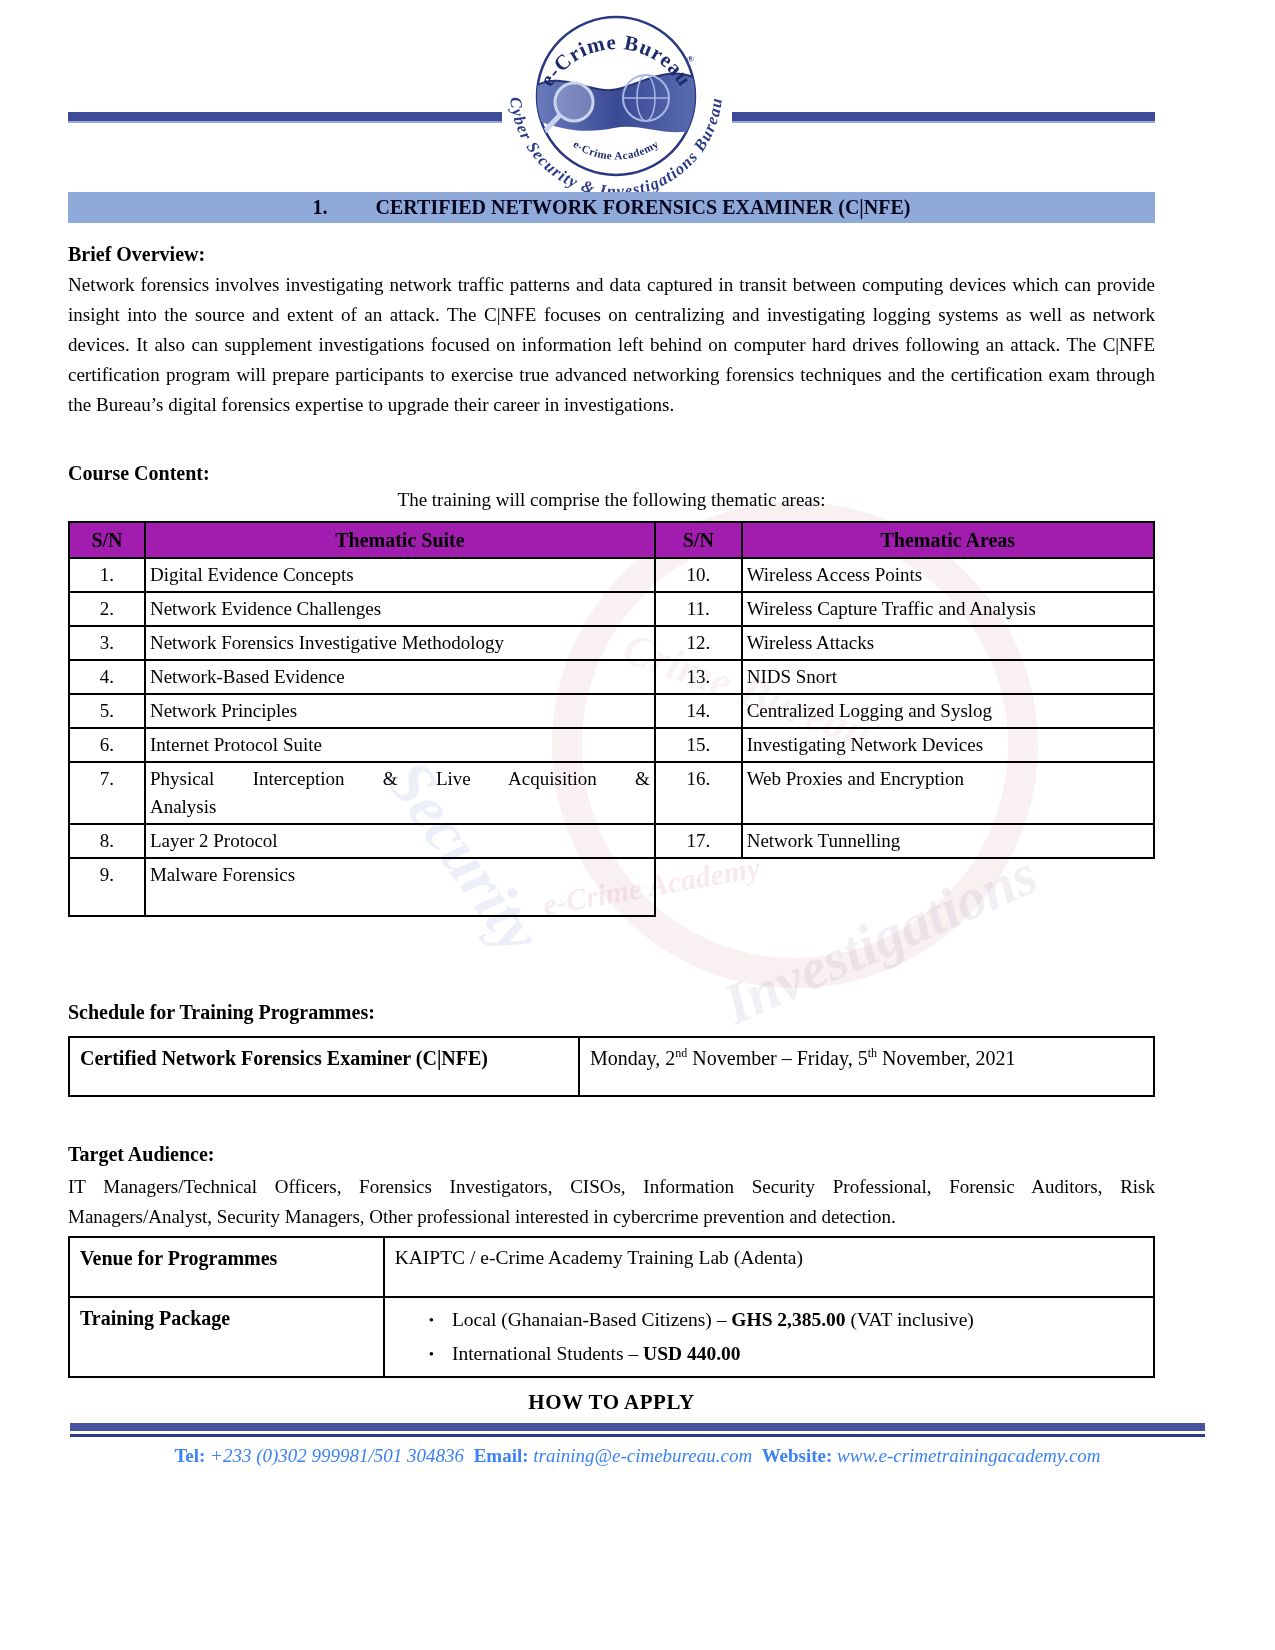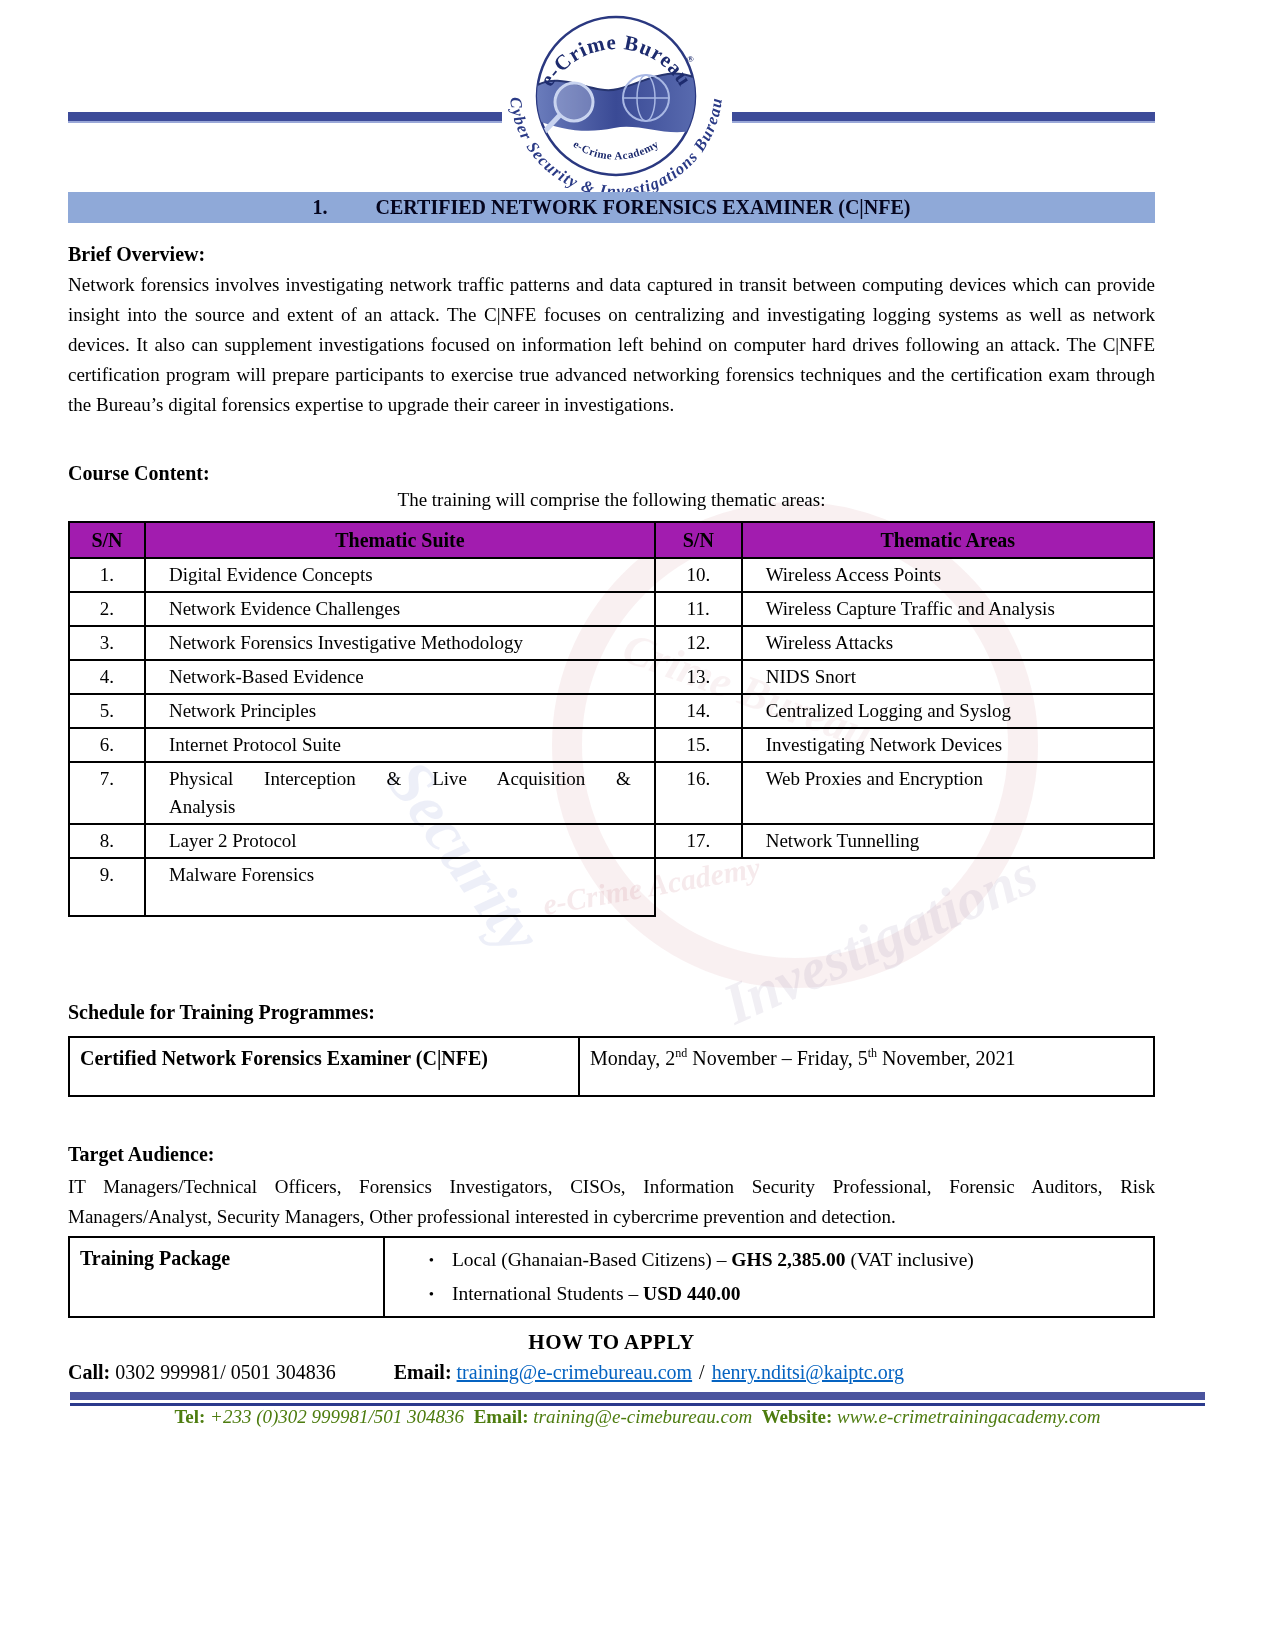--- a/index.html
+++ b/index.html
@@ -22,21 +22,21 @@
 
   .title-bar { height:31px; background:#8FA9D8; display:flex; align-items:center; justify-content:center;
                gap:48px; font-weight:bold; font-size:20px; color:#05051e; }
 
   h2 { font-size:20px; font-weight:bold; margin:0; }
   p  { margin:0; font-size:19px; line-height:30px; text-align:justify; }
 
   table { border-collapse:collapse; width:100%; table-layout:fixed; }
   .ctable { margin-top:6px; }
   .ctable th { background:#a21caf; border:2px solid #000; height:34px; font-size:20px; padding:0 4px; }
-  .ctable td { border:2px solid #000; font-size:19px; line-height:28px; padding:2px 23px; height:28px; vertical-align:top; }
+  .ctable td { border:2px solid #000; font-size:19px; line-height:28px; padding:2px 4px; height:28px; vertical-align:top; }
   .ctable td.num { text-align:center; padding:2px 2px; }
   .ctable tr.tall td { height:52px; }
   .ctable td.ghost { border:none; }
   .j1 { display:block; text-align:justify; text-align-last:justify; }
   .j2 { display:block; }
 
   .stable { margin-top:12px; }
   .stable td { border:2px solid #000; vertical-align:top; padding:5px 10px; height:47px; font-size:20px; line-height:30px; }
   .stable td.lead { font-weight:bold; }
   .sup { vertical-align:super; font-size:12px; line-height:0; }
@@ -54,21 +54,21 @@
   .how { text-align:center; font-weight:bold; font-size:21px; margin-top:12px; letter-spacing:0.5px; }
   .contact { margin-top:6px; display:flex; gap:58px; align-items:baseline; font-size:20px; }
   .lbl { font-weight:bold; }
   a.link { color:#0563C1; text-decoration:underline; cursor:pointer; }
   .sep { margin:0 2px; }
 
   .frule { margin:8px 70px 0; }
   .frule-thick { height:8px; background:#4A549E; }
   .frule-thin  { height:3px; background:#2B3A8C; margin-top:3px; }
   .tagline { text-align:center; font-weight:bold; font-style:italic; font-size:21px; margin-top:7px; color:#222; }
-  .telline { text-align:center; font-size:19px; color:#4d7c0f; margin-top:0; }
+  .telline { text-align:center; font-size:19px; color:#3b82f6; margin-top:8px; }
   .telline .flab { font-weight:bold; }
   .telline .fval { font-style:italic; }
 </style>
 </head>
 <body>
 
 <div class="page">
 
   <svg class="wm" aria-hidden="true">
     <circle cx="795" cy="745" r="228" fill="none" stroke="rgba(205,130,140,0.12)" stroke-width="30"></circle>
@@ -214,43 +214,43 @@
 
     <h2 style="margin-top:46px">Target Audience:</h2>
     <p style="margin-top:6px">IT Managers/Technical Officers, Forensics Investigators, CISOs, Information Security Professional, Forensic Auditors, Risk Managers/Analyst, Security Managers, Other professional interested in cybercrime prevention and detection.</p>
 
     <table class="vtable">
       <colgroup>
           <col style="width:29%">
           <col style="width:71%">
         </colgroup>
       <tbody>
+          <tr class="r1">
+        <td class="lab">Venue for Programmes</td>
+        <td>KAIPTC / e-Crime Academy Training Lab (Adenta)</td>
+      </tr>
       <tr class="r2">
         <td class="lab">Training Package</td>
         <td>
           <div class="bullets">
             <div class="bullet">
               <span class="dot">•</span>
               <span><span>Local (Ghanaian-Based Citizens) – </span><b class="money">GHS 2,385.00</b><span> (VAT inclusive)</span></span>
             </div>
             <div class="bullet">
               <span class="dot">•</span>
               <span><span>International Students – </span><b class="money">USD 440.00</b><span></span></span>
             </div>
           </div>
         </td>
       </tr>
     </tbody>
       </table>
 
     <div class="how">HOW TO APPLY</div>
-    <div class="contact">
-      <span><span class="lbl">Call:</span> <span>0302 999981/ 0501 304836</span></span>
-      <span><span class="lbl">Email:</span> <a class="link">training@e-crimebureau.com</a> <span class="sep">/</span> <a class="link">henry.nditsi@kaiptc.org</a></span>
-    </div>
   </div>
 
   <div class="frule">
     <div class="frule-thick"></div>
     <div class="frule-thin"></div>
   </div>
   <div class="telline">
     <span class="flab">Tel:</span> <span class="fval">+233 (0)302 999981/501 304836</span>&nbsp;
     <span class="flab">Email:</span> <span class="fval">training@e-cimebureau.com</span>&nbsp;
     <span class="flab">Website:</span> <span class="fval">www.e-crimetrainingacademy.com</span>

